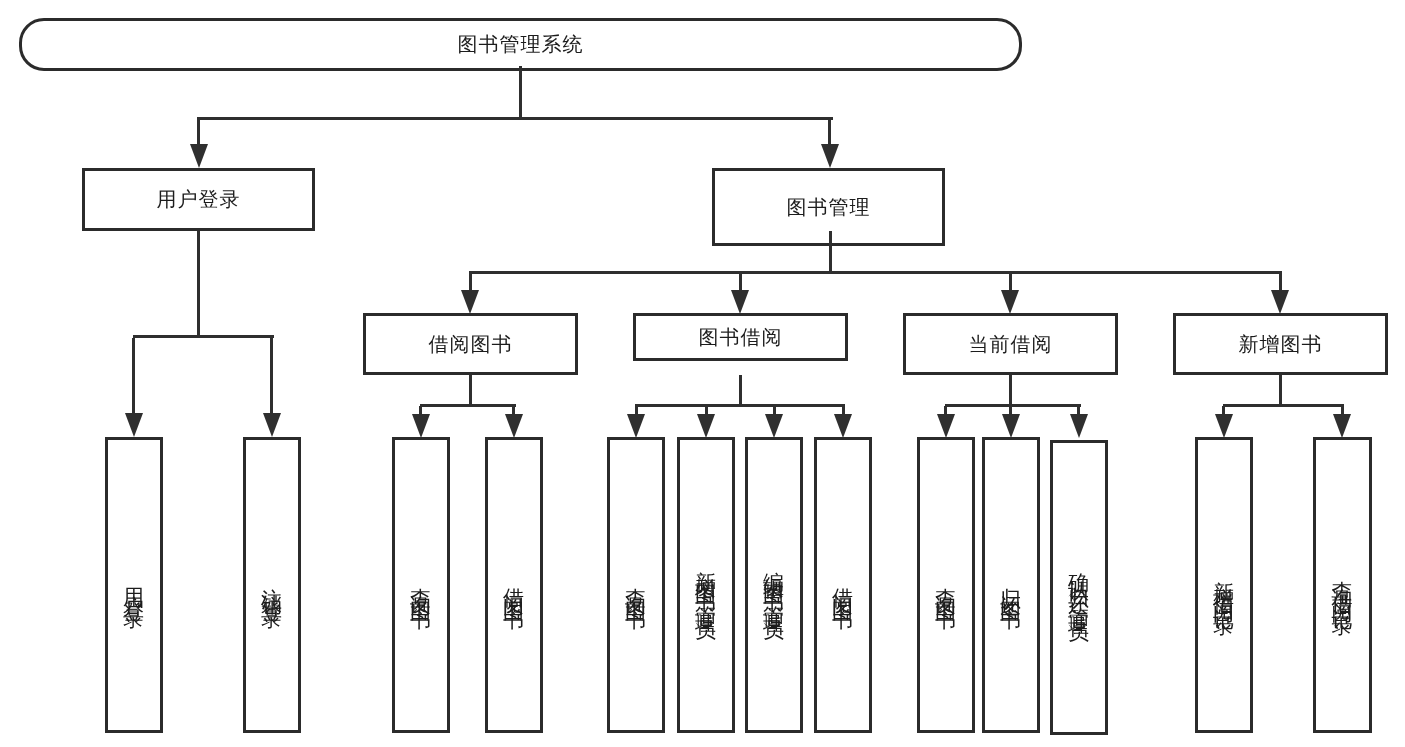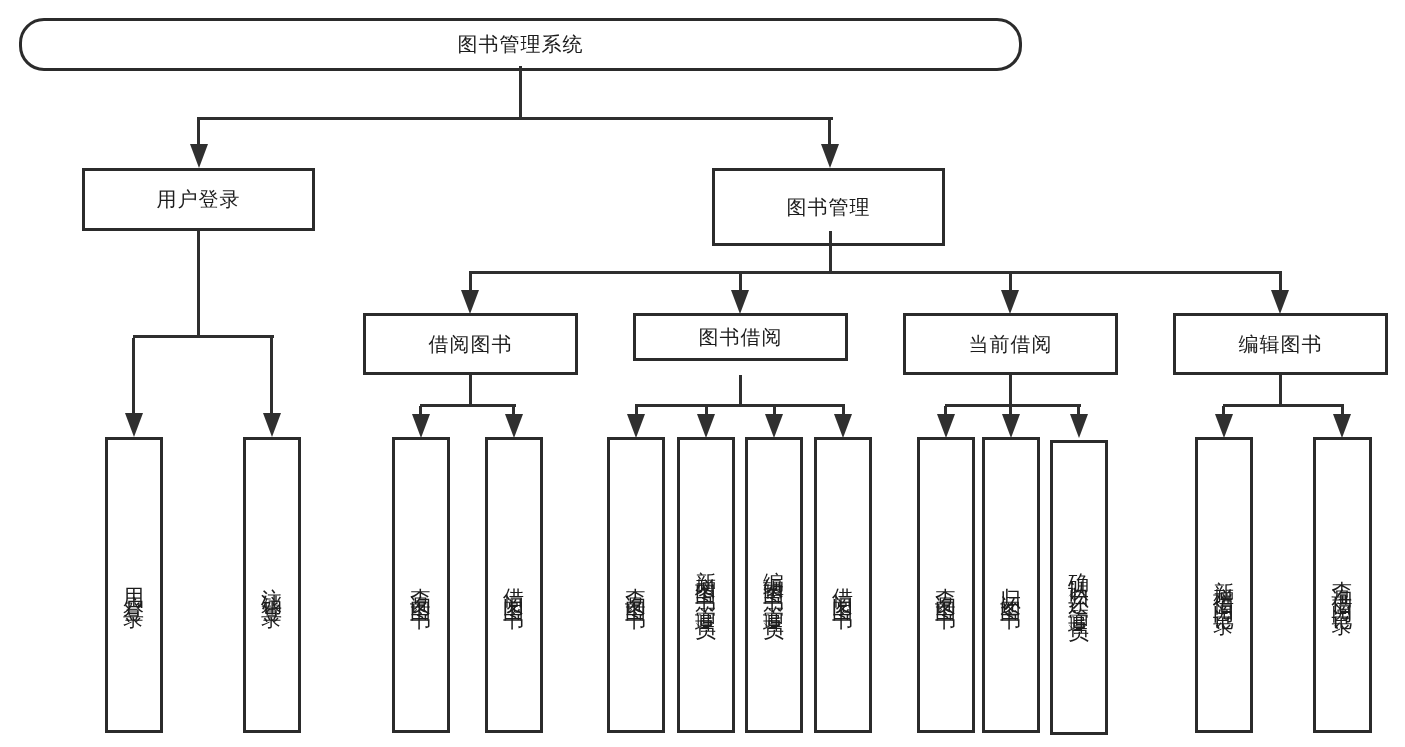--- a/index.html
+++ b/index.html
@@ -87,21 +87,21 @@
   <div class="vline" style="left:739px;top:274px;height:18px;"></div>
   <div class="arrow" style="left:731px;top:290px;"></div>
   <div class="vline" style="left:1009px;top:274px;height:18px;"></div>
   <div class="arrow" style="left:1001px;top:290px;"></div>
   <div class="vline" style="left:1279px;top:274px;height:18px;"></div>
   <div class="arrow" style="left:1271px;top:290px;"></div>
 
   <div class="box hbox" style="left:363px;top:313px;width:215px;height:62px;">借阅图书</div>
   <div class="box hbox" style="left:633px;top:313px;width:215px;height:48px;">图书借阅</div>
   <div class="box hbox" style="left:903px;top:313px;width:215px;height:62px;">当前借阅</div>
-  <div class="box hbox" style="left:1173px;top:313px;width:215px;height:62px;">编辑图书</div>
+  <div class="box hbox" style="left:1173px;top:313px;width:215px;height:62px;">新增图书</div>
 
   <div class="vline" style="left:469px;top:375px;height:31px;"></div>
   <div class="hline" style="left:420px;top:404px;width:96px;"></div>
   <div class="vline" style="left:419px;top:406px;height:9px;"></div>
   <div class="arrow" style="left:412px;top:414px;"></div>
   <div class="vline" style="left:512px;top:406px;height:9px;"></div>
   <div class="arrow" style="left:505px;top:414px;"></div>
   <div class="box vbox" style="left:392px;top:437px;width:58px;height:296px;">查询图书</div>
   <div class="box vbox" style="left:485px;top:437px;width:58px;height:296px;">借阅图书</div>
 

